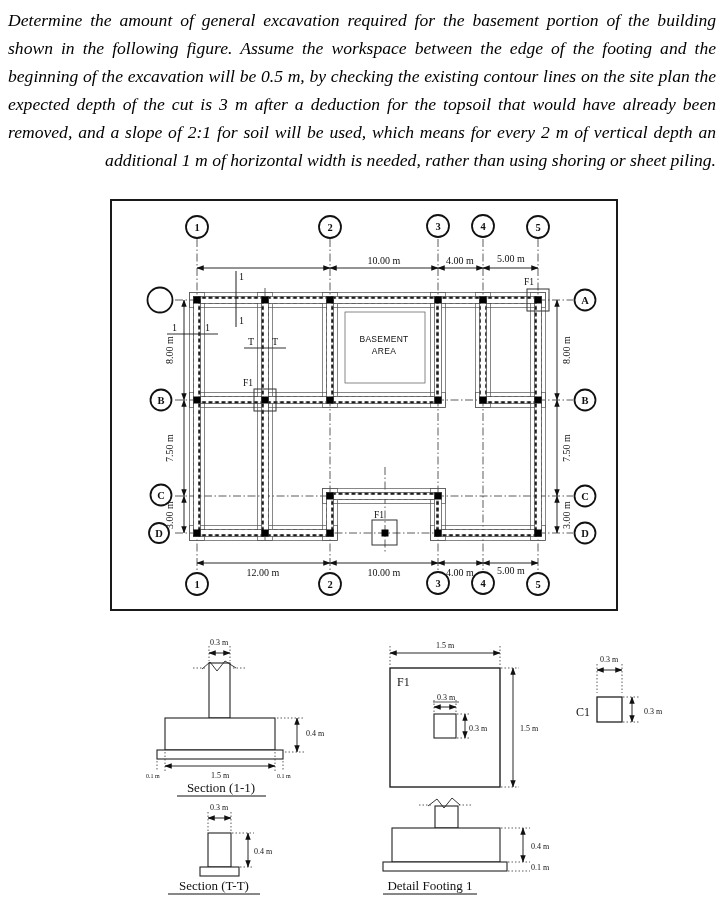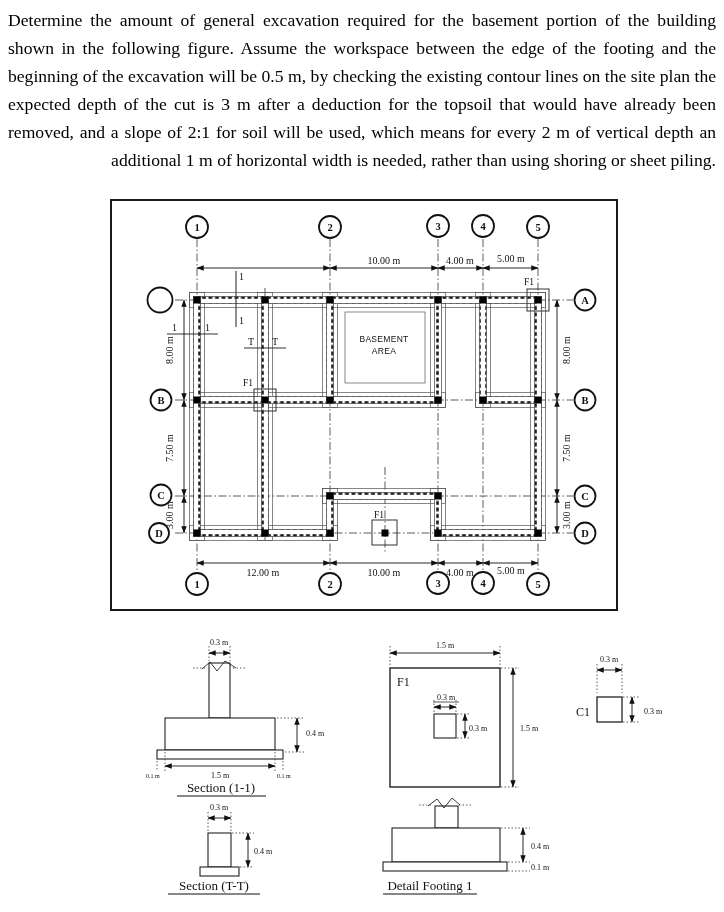--- a/index.html
+++ b/index.html
@@ -1,20 +1,20 @@
 <!DOCTYPE html>
 <html><head>
 <meta charset="utf-8">
 <style>
   html,body{margin:0;padding:0;background:#fff;}
   #page{position:relative;width:724px;height:912px;background:#fff;overflow:hidden;
         font-family:"Liberation Serif",serif;color:#000;}
   #problem{position:absolute;left:8px;top:6px;width:708px;
            font-size:17.6px;line-height:28px;text-align:justify;text-align-last:right;
-           color:#000;}
+           color:#000;font-style:italic;}
   #figure-box{position:absolute;left:110px;top:199px;width:504px;height:408px;
               border:2px solid #1a1a1a;background:#fff;}
   #plan-svg{position:absolute;left:0;top:0;width:504px;height:408px;}
   #details-svg{position:absolute;left:0;top:628px;width:724px;height:284px;}
   svg text{fill:#111;}
   .dim{font-family:"Liberation Serif",serif;font-size:10px;}
   .dimS{font-family:"Liberation Serif",serif;font-size:8px;}
   .dimT{font-family:"Liberation Serif",serif;font-size:6px;}
   .bub{font-family:"Liberation Serif",serif;font-size:10.5px;font-weight:bold;}
   .ttl{font-family:"Liberation Serif",serif;font-size:13px;}

